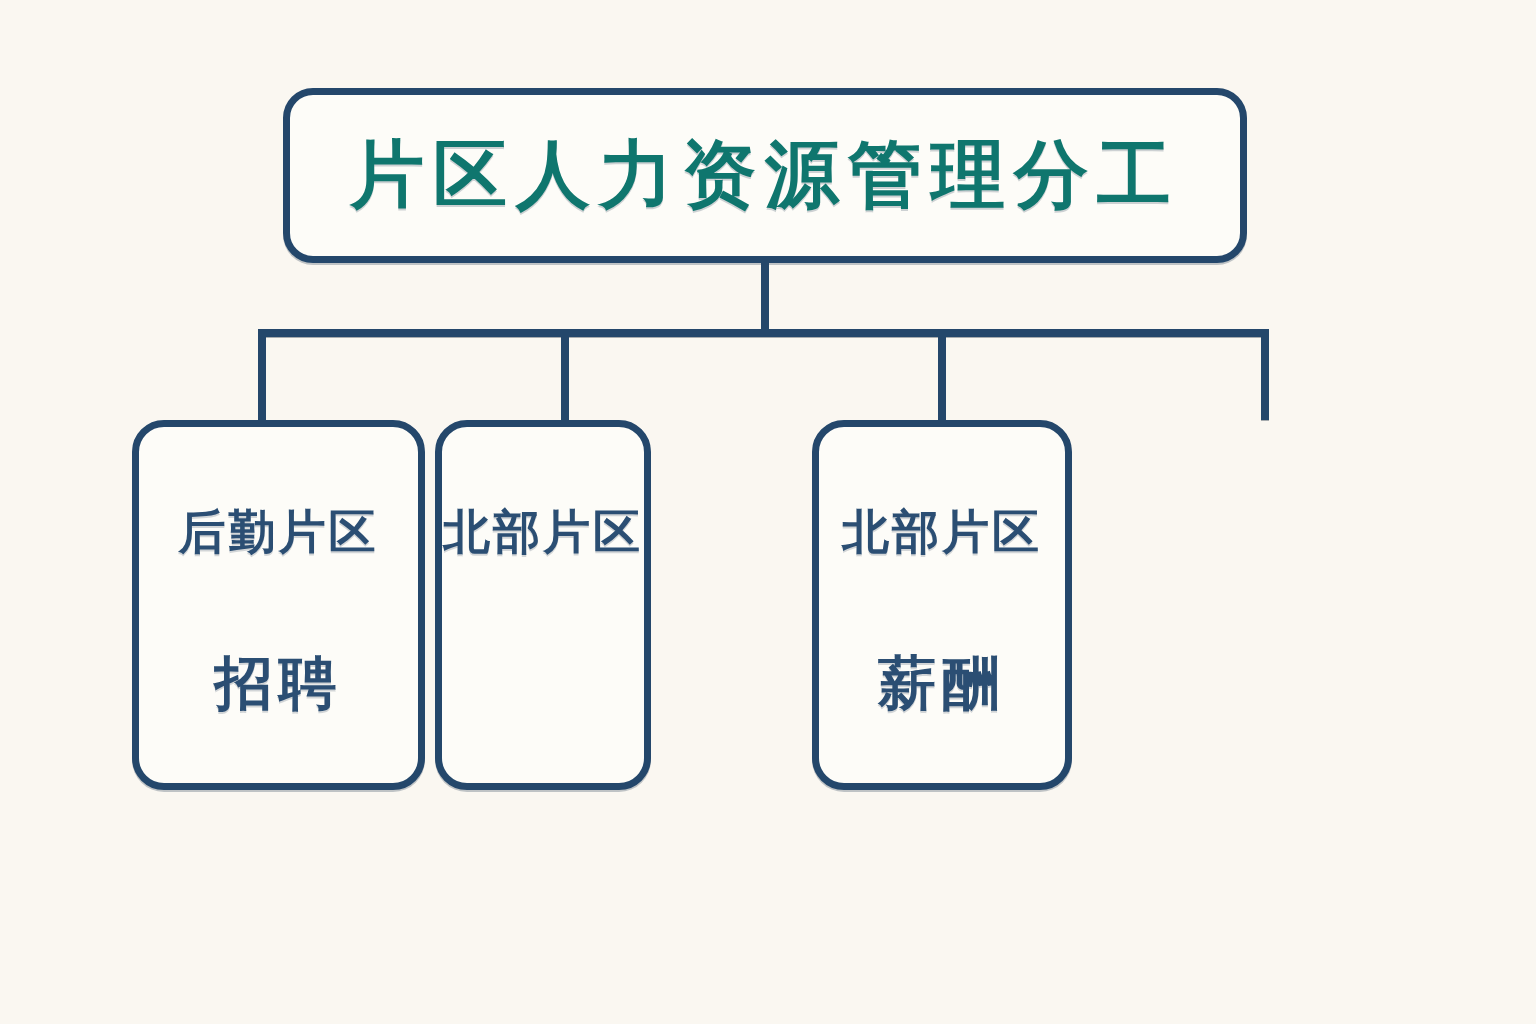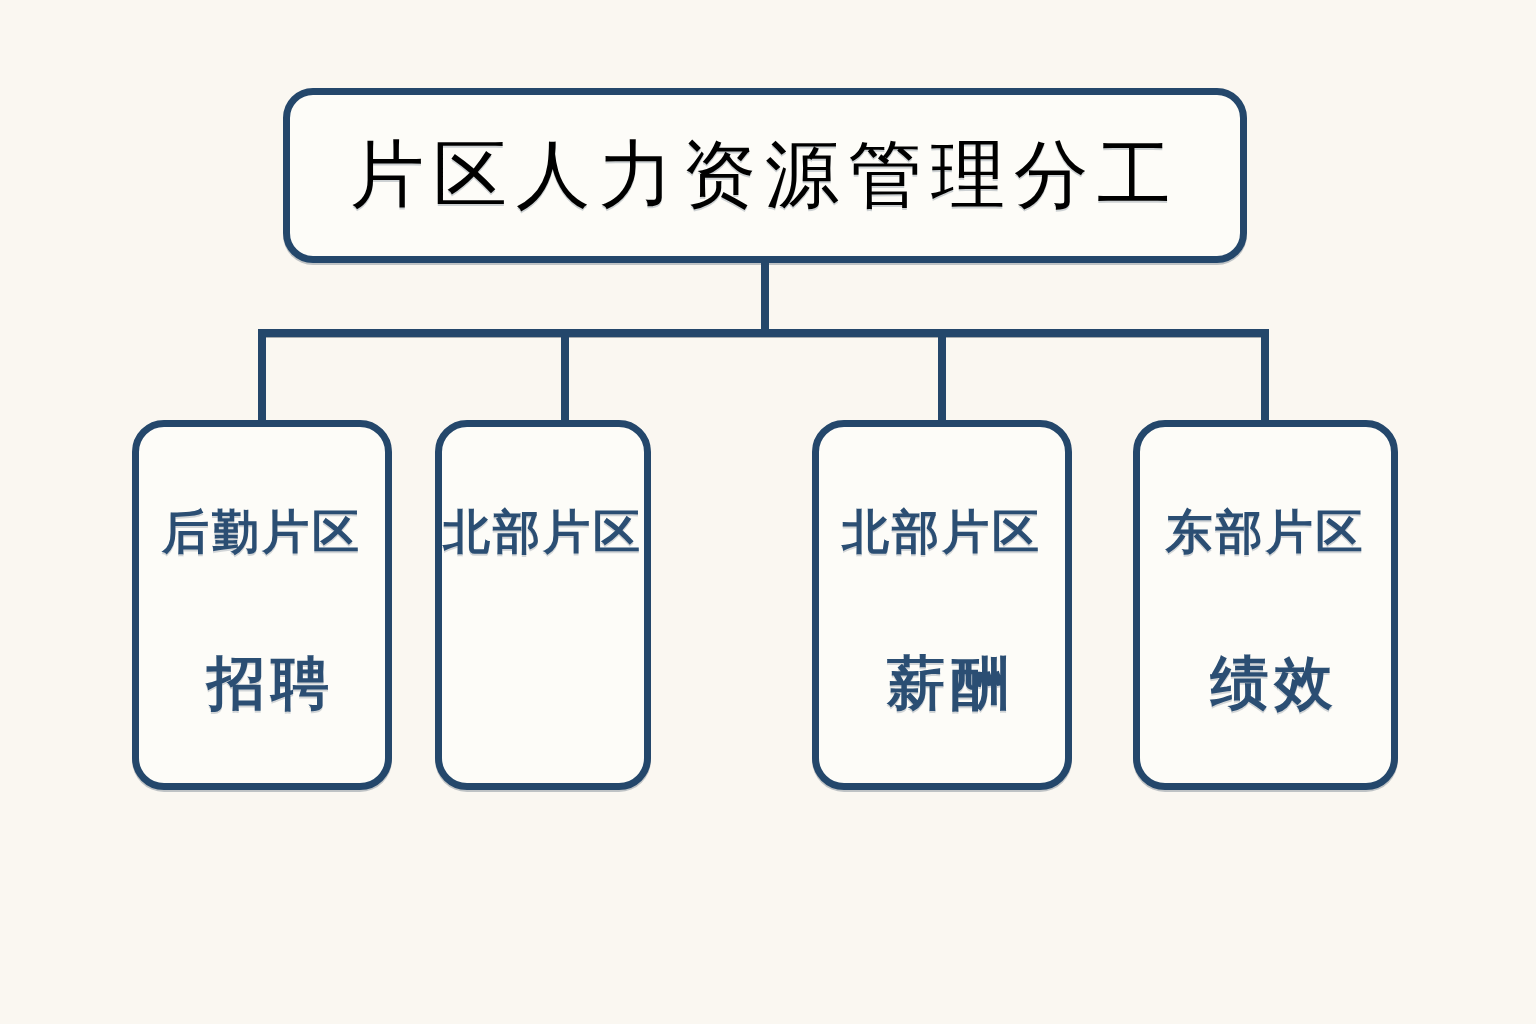--- a/index.html
+++ b/index.html
@@ -26,23 +26,23 @@
     border: 7px solid #24476b;
     border-radius: 30px;
     background: #fdfcf8;
     display: flex;
     align-items: center;
     justify-content: center;
     box-shadow: 0 2px 0 rgba(15, 40, 66, 0.25);
   }
   .title-node .title-text {
     font-size: 74px;
-    font-weight: 400;
+    font-weight: 700;
     letter-spacing: 9px;
-    color: #000000;
+    color: #0f766e;
     white-space: nowrap;
     text-shadow: 0 2px 0 rgba(15, 40, 66, 0.2);
   }
   
   .line {
     position: absolute;
     background: #24476b;
     box-shadow: 0 1px 0 rgba(10, 28, 48, 0.35);
   }
   .stem     { left: 761px;  top: 263px; width: 8px;    height: 70px; }
@@ -55,40 +55,40 @@
   .region-node {
     position: absolute;
     top: 420px;
     height: 370px;
     box-sizing: border-box;
     border: 7px solid #24476b;
     border-radius: 32px;
     background: #fdfcf8;
     box-shadow: 0 2px 0 rgba(15, 40, 66, 0.25);
   }
-  .node-1 { left: 132px;  width: 260px; }
+  .node-1 { left: 132px;  width: 293px; }
   .node-2 { left: 435px;  width: 216px; }
   .node-3 { left: 812px;  width: 260px; }
   .node-4 { left: 1133px; width: 265px; }
   .region-name {
     position: absolute;
     left: 0;
     top: 74px;
     width: 100%;
     text-align: center;
     font-size: 47px;
     font-weight: 700;
     letter-spacing: 3px;
     color: #2b4e73;
     white-space: nowrap;
     text-shadow: 0 2px 0 rgba(15, 40, 66, 0.18);
   }
   .region-duty {
     position: absolute;
-    left: 9px;
+    left: 0;
     top: 218px;
     width: 100%;
     text-align: center;
     font-size: 58px;
     font-weight: 700;
     letter-spacing: 6px;
     color: #2b4e73;
     white-space: nowrap;
     text-shadow: 0 2px 0 rgba(15, 40, 66, 0.18);
   }
@@ -116,18 +116,14 @@
 
   <div class="region-node node-2">
     <div class="region-name">北部片区</div>
   </div>
 
   <div class="region-node node-3">
     <div class="region-name">北部片区</div>
     <div class="region-duty">薪酬</div>
   </div>
 
-  <div class="region-node node-4">
-    <div class="region-name">东部片区</div>
-    <div class="region-duty">绩效</div>
-  </div>
 
 </div>
 
 </body></html>

